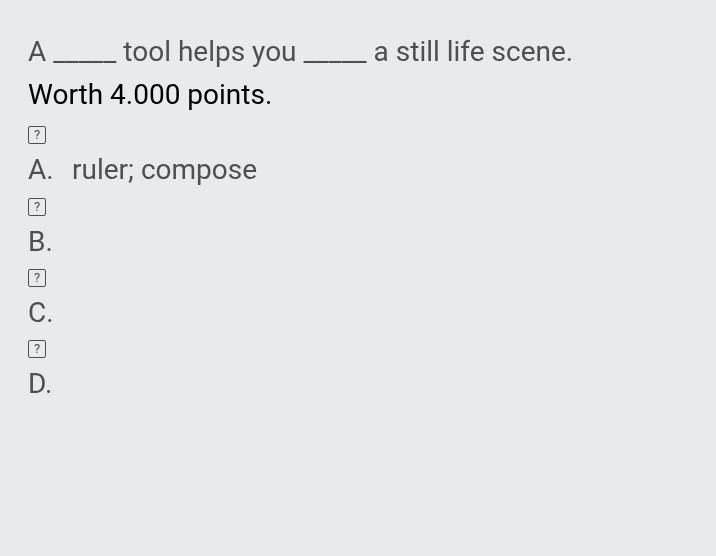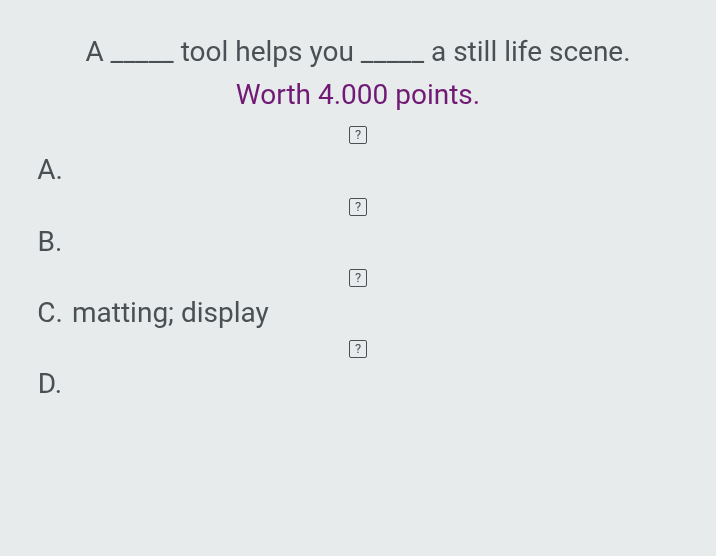--- a/index.html
+++ b/index.html
@@ -1,39 +1,38 @@
 <!DOCTYPE html>
 <html><head>
   <meta charset="utf-8">
   <style>
     * {
       margin: 0;
       padding: 0;
       box-sizing: border-box;
-      text-align: center;
     }
     body {
       background: #e8ebec;
       font-family: -apple-system, BlinkMacSystemFont, "Segoe UI", Roboto, Helvetica, Arial, sans-serif;
       color: #4a5054;
       padding: 32px 28px;
       width: 716px;
       height: 556px;
     }
     .question-text {
       font-size: 28px;
       line-height: 1.4;
       margin-bottom: 4px;
       color: #4a5054;
     }
     .points-text {
       font-size: 28px;
       line-height: 1.4;
       margin-bottom: 6px;
-      color: #701a75;
+      color: #000000;
     }
     .help-icon {
       display: inline-block;
       width: 18px;
       height: 18px;
       border: 1px solid #4a5054;
       border-radius: 2px;
       font-size: 13px;
       line-height: 16px;
       text-align: center;
@@ -63,31 +62,31 @@
 <body>
 
 
 
 <div class="question-text">A _____ tool helps you _____ a still life scene.</div>
 <div class="points-text">Worth 4.000 points.</div>
 
 <span class="help-icon">?</span>
 <div class="option-row">
   <span class="option-letter">A.</span>
+  <span class="option-text">ruler; compose</span>
 </div>
 
 <span class="help-icon">?</span>
 <div class="option-row">
   <span class="option-letter">B.</span>
 </div>
 
 <span class="help-icon">?</span>
 <div class="option-row">
   <span class="option-letter">C.</span>
-  <span class="option-text">matting; display</span>
 </div>
 
 <span class="help-icon">?</span>
 <div class="option-row">
   <span class="option-letter">D.</span>
 </div>
 
 
 
 

